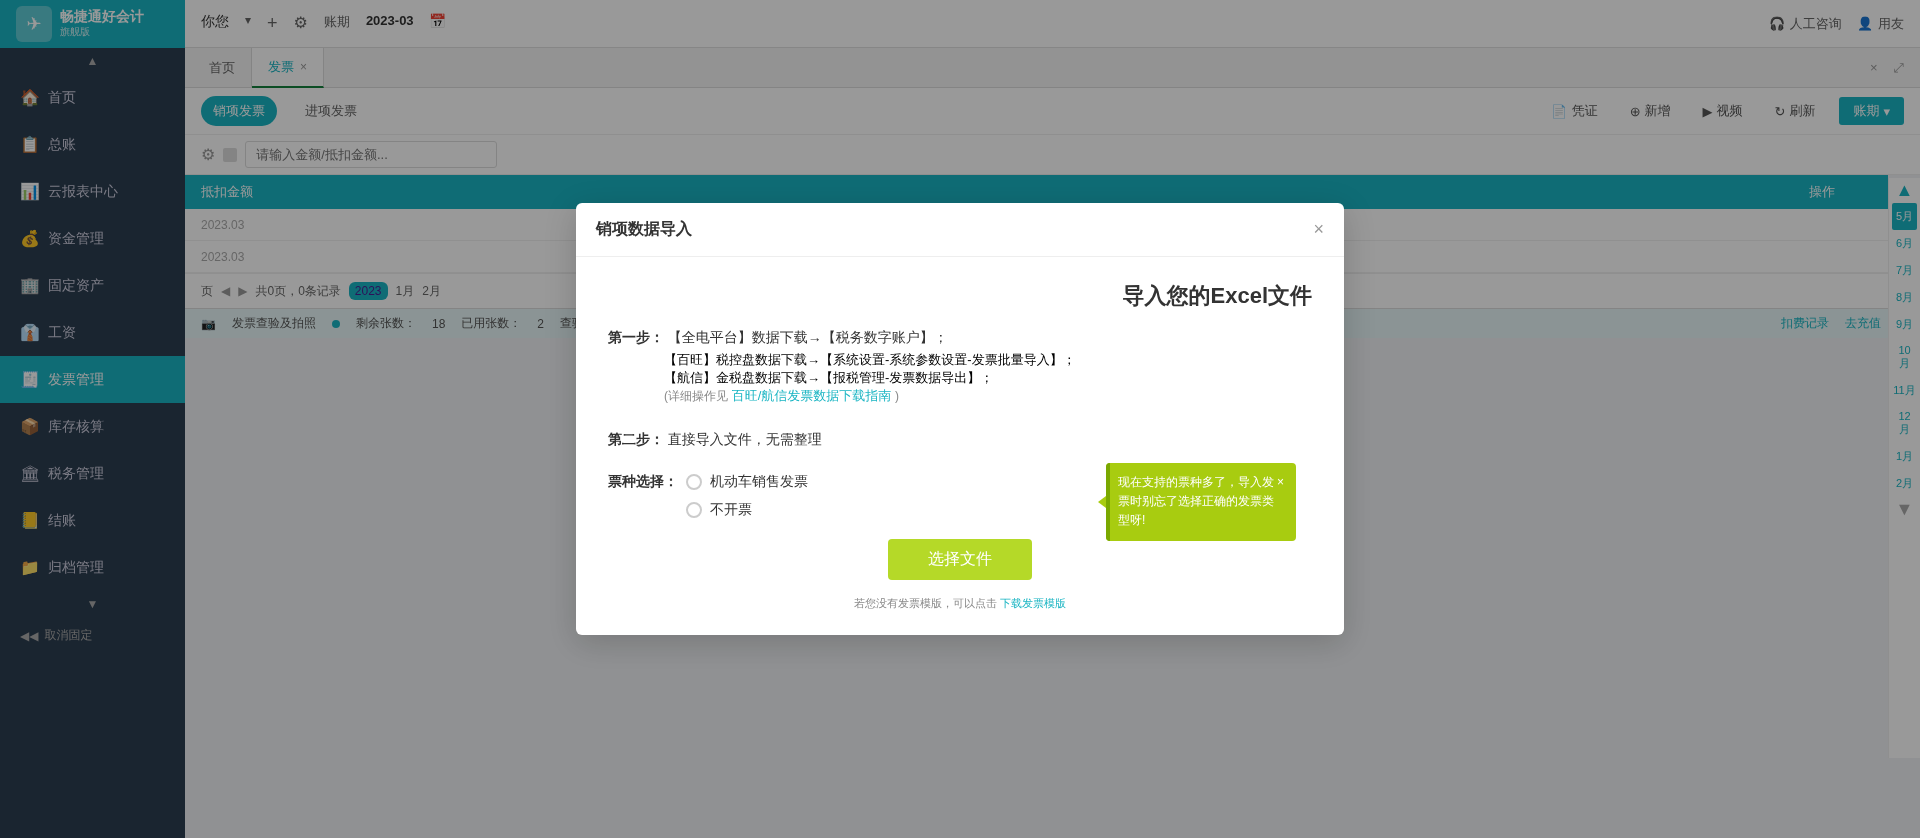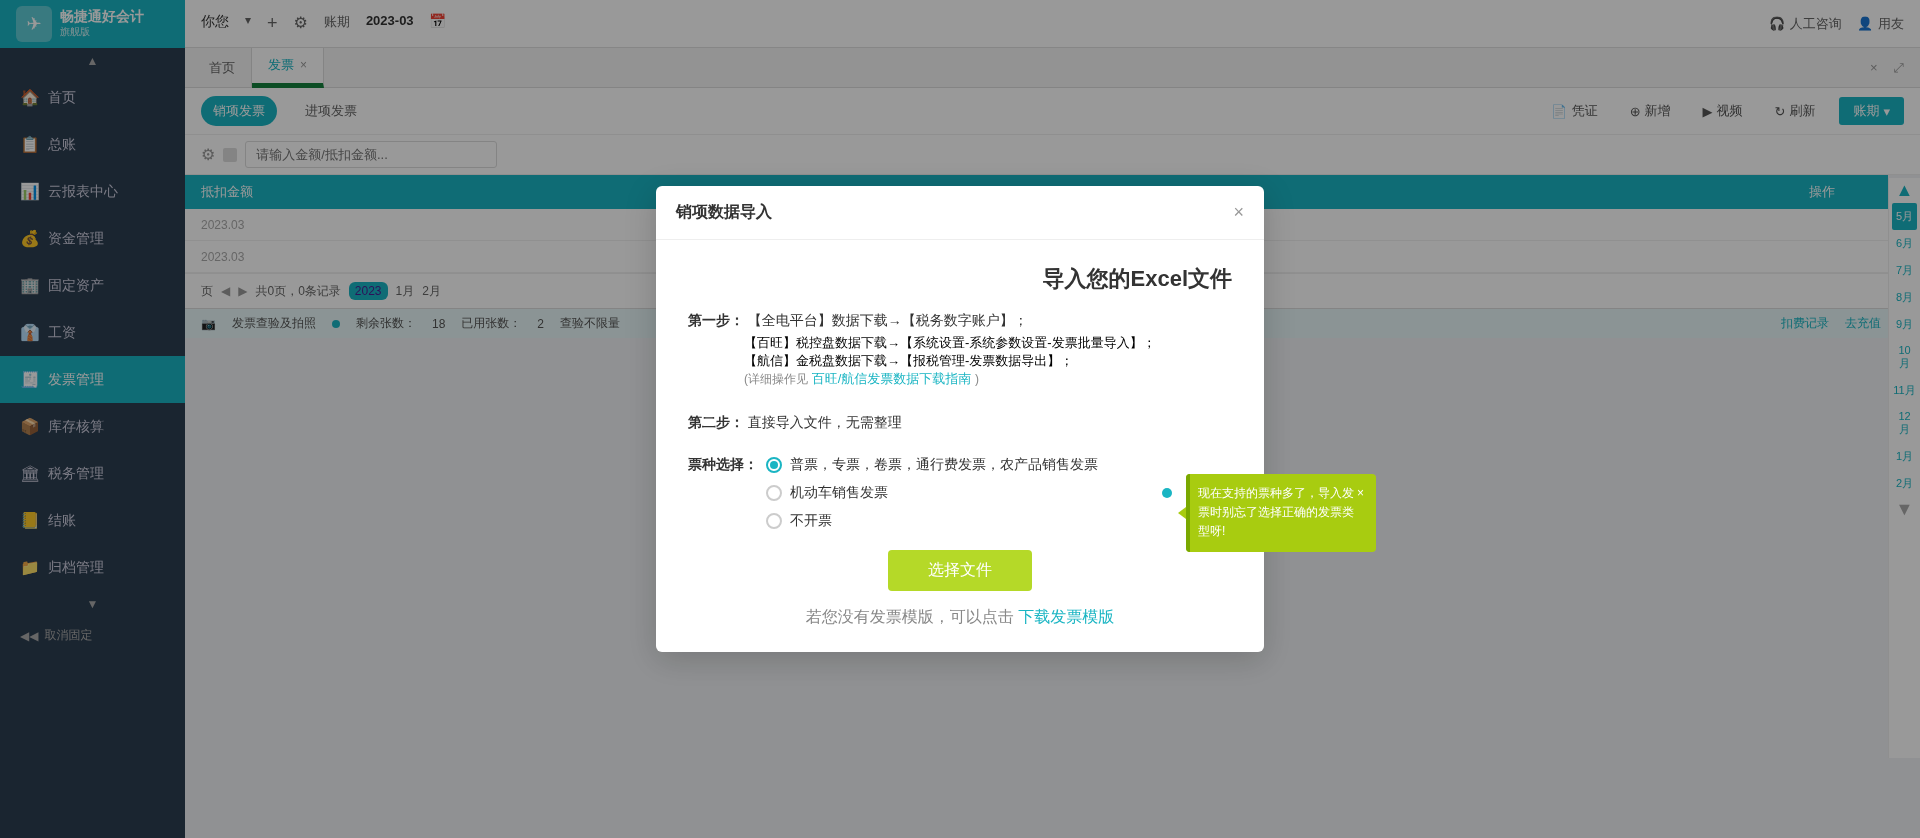--- a/index.html
+++ b/index.html
@@ -71,21 +71,21 @@
     .tabbar {
       display: flex; align-items: center; background: #f5f5f5;
       border-bottom: 1px solid #ddd; height: 40px; padding: 0 8px;
     }
     .tab {
       display: flex; align-items: center; gap: 6px;
       padding: 0 16px; height: 40px; cursor: pointer;
       font-size: 13px; color: #666; border-right: 1px solid #ddd;
     }
     .tab.active {
-      background: #fff; color: #1ab5c3; border-bottom: 5px solid #15803d;
+      background: #fff; color: #1ab5c3; border-bottom: 2px solid #15803d;
     }
     .tab-close { color: #999; font-size: 12px; cursor: pointer; }
     .sub-tab {
       padding: 6px 12px; font-size: 13px; color: #666; cursor: pointer; border-radius: 15px; text-align: right;
     }
     .sub-tab.active { background: #1ab5c3; color: #fff; }
     .search-input {
       border: 1px solid #ddd; border-radius: 3px; padding: 5px 10px;
       font-size: 13px; width: 200px; color: #999;
     }
@@ -124,21 +124,21 @@
 
     
     .overlay {
       position: fixed; top: 0; left: 0; right: 0; bottom: 0;
       background: rgba(0,0,0,0.4); z-index: 200;
       display: flex; align-items: center; justify-content: center;
     }
 
     
     .dialog {
-      background: #fff; border-radius: 6px; width: 608px;
+      background: #fff; border-radius: 6px; width: 768px;
       box-shadow: 0 8px 32px rgba(0,0,0,0.18); position: relative;
     }
     .dialog-header {
       display: flex; align-items: center; justify-content: space-between;
       padding: 16px 20px; border-bottom: 1px solid #eee;
     }
     .dialog-title { font-size: 16px; font-weight: bold; color: #333; }
     .dialog-close { color: #999; font-size: 18px; cursor: pointer; }
     .dialog-body { padding: 24px 32px; }
     .dialog-main-title {
@@ -157,21 +157,21 @@
       width: 16px; height: 16px; border-radius: 50%; border: 2px solid #ccc;
       display: flex; align-items: center; justify-content: center;
     }
     .radio-circle.checked { border-color: #1ab5c3; }
     .radio-dot { width: 8px; height: 8px; border-radius: 50%; background: #1ab5c3; }
     .select-file-btn {
       background: #b5d928; color: #fff; border: none;
       padding: 10px 40px; font-size: 16px; border-radius: 4px;
       cursor: pointer; margin: 20px auto 0; display: block;
     }
-    .template-link { text-align: center; font-size: 16px; color: #888; margin-top: 16px; }
+    .template-link { text-align: center; font-size: 11px; color: #888; margin-top: 16px; }
 
     .inner-toolbar {
       display: flex; align-items: center; padding: 6px 16px;
       background: #fff; border-bottom: 1px solid #eee; gap: 8px;
     }
   </style>
 </head>
 <body>
 
 <div class="topbar">
@@ -396,26 +396,20 @@
       <div class="step-section">
         <span class="step-label">第二步：</span>
         <span class="step-content">直接导入文件，无需整理</span>
       </div>
 
       <div class="step-section" style="display:flex; align-items:flex-start; gap:0;">
         <span class="step-label" style="white-space:nowrap;">票种选择：</span>
         <div style="position:relative; flex:1;">
           <div class="radio-group" style="padding-left:8px;">
 
-            <div class="radio-item">
-              <div class="radio-circle checked">
-                <div class="radio-dot"></div>
-              </div>
-              <span>普票，专票，卷票，通行费发票，农产品销售发票</span>
-            </div>
 
             <div class="radio-item" style="position:relative;">
               <div class="radio-circle"></div>
               <span>机动车销售发票</span>
 
               <span style="position:absolute; right:60px; top:50%; transform:translateY(-50%); width:10px;height:10px;background:#1ab5c3;border-radius:50%;display:inline-block;"></span>
 
               <div style="position:absolute; left:420px; top:-10px; background:#a8cc10; color:#fff; border-radius:4px; padding:10px 12px; font-size:12px; line-height:1.6; width:190px; z-index:300;">
                 <div style="position:absolute;left:0;top:0;bottom:0;width:4px;background:#7aa800;border-radius:4px 0 0 4px;"></div>
                 <span style="float:right;cursor:pointer;">×</span>

